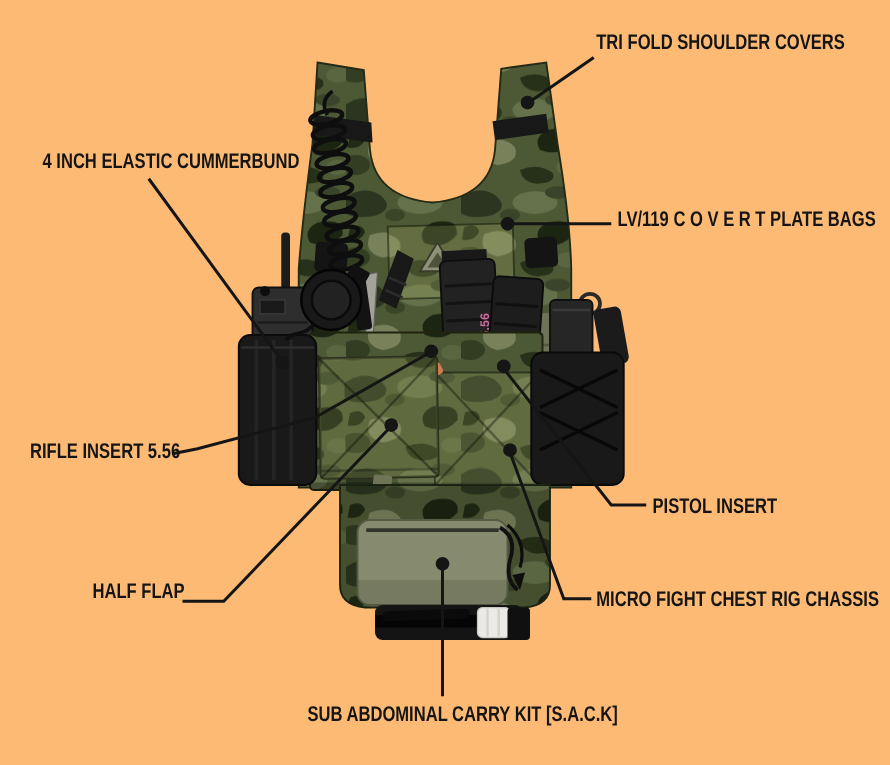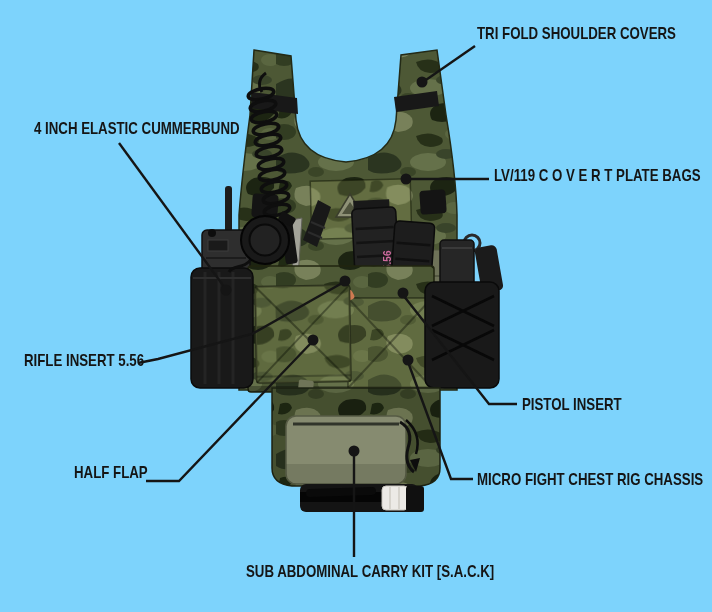--- a/index.html
+++ b/index.html
@@ -1,17 +1,17 @@
 <!DOCTYPE html>
 <html><head>
 <meta charset="utf-8">
 <style>
   html,body{margin:0;padding:0;background:#ffffff;}
   .stage{
-    position:relative;width:712px;height:612px;background:#7dd3fc;
+    position:relative;width:712px;height:612px;background:#fdba74;
     font-family:"Liberation Sans", sans-serif;overflow:hidden;
   }
   .art{position:absolute;left:0;top:0;}
   .callout{
     position:absolute;
     font-weight:700;font-size:17px;line-height:17px;
     color:#151515;white-space:nowrap;
     transform:scaleX(0.78);transform-origin:left center;
     letter-spacing:0px;
   }

